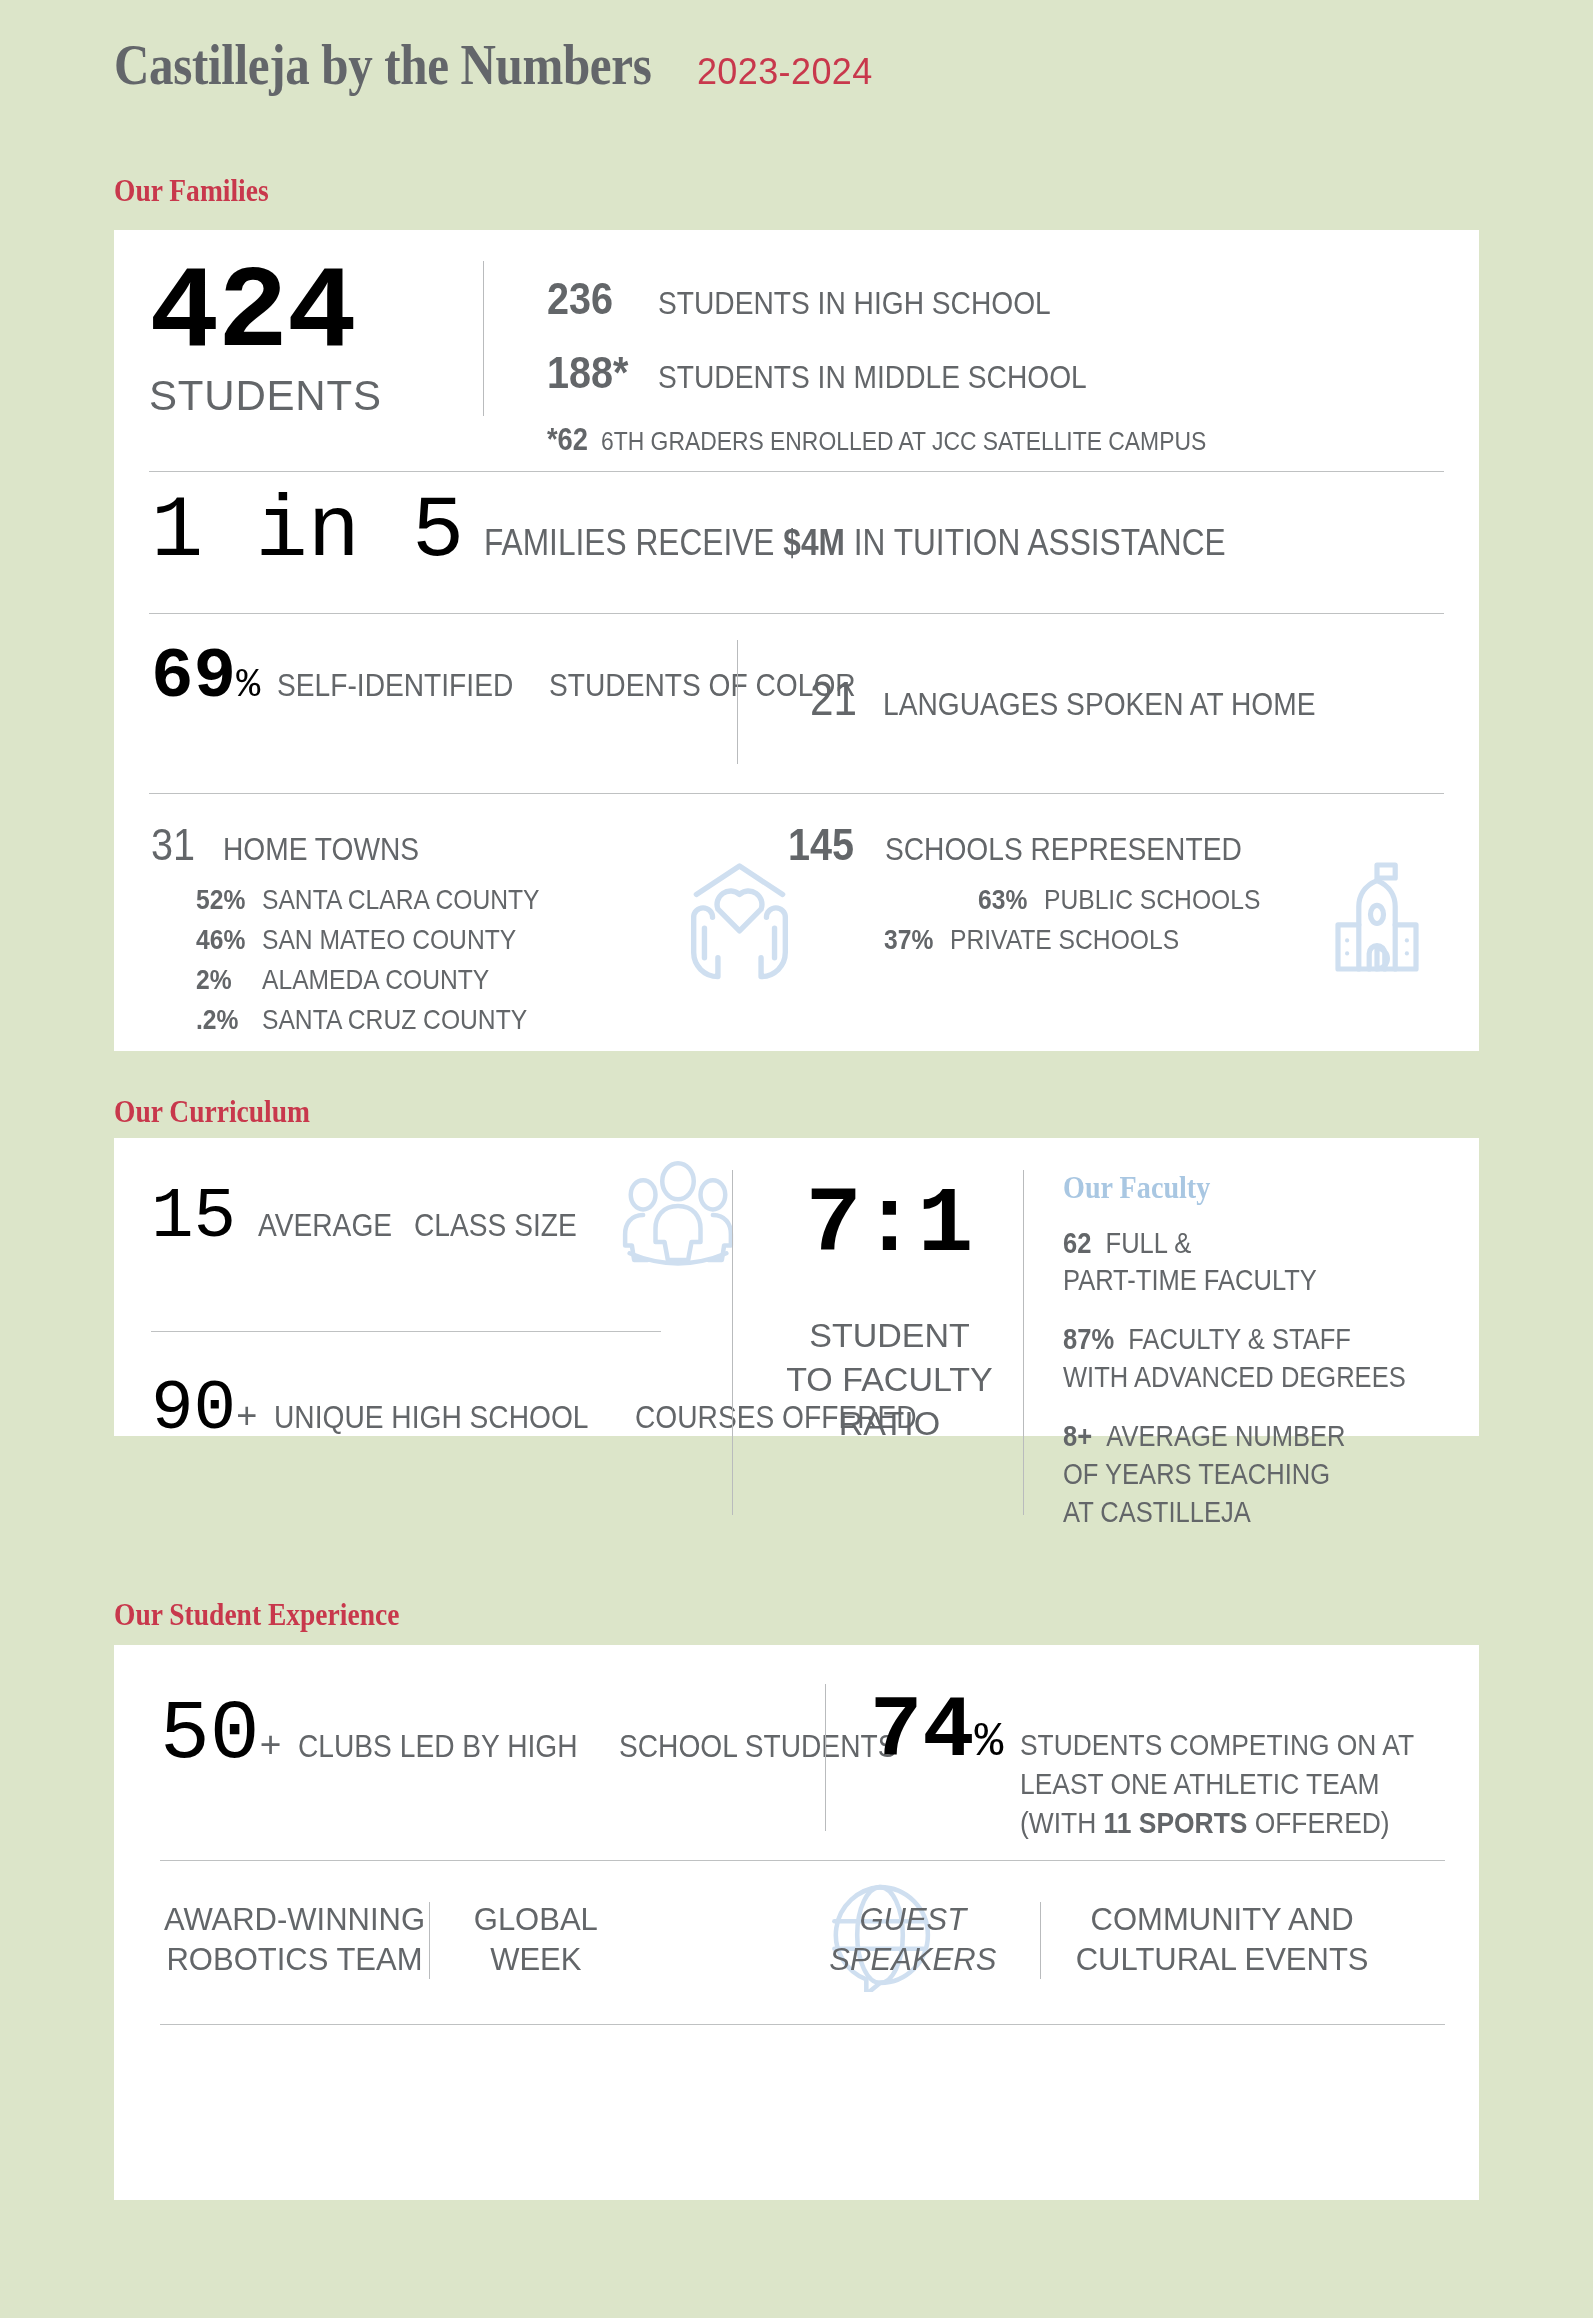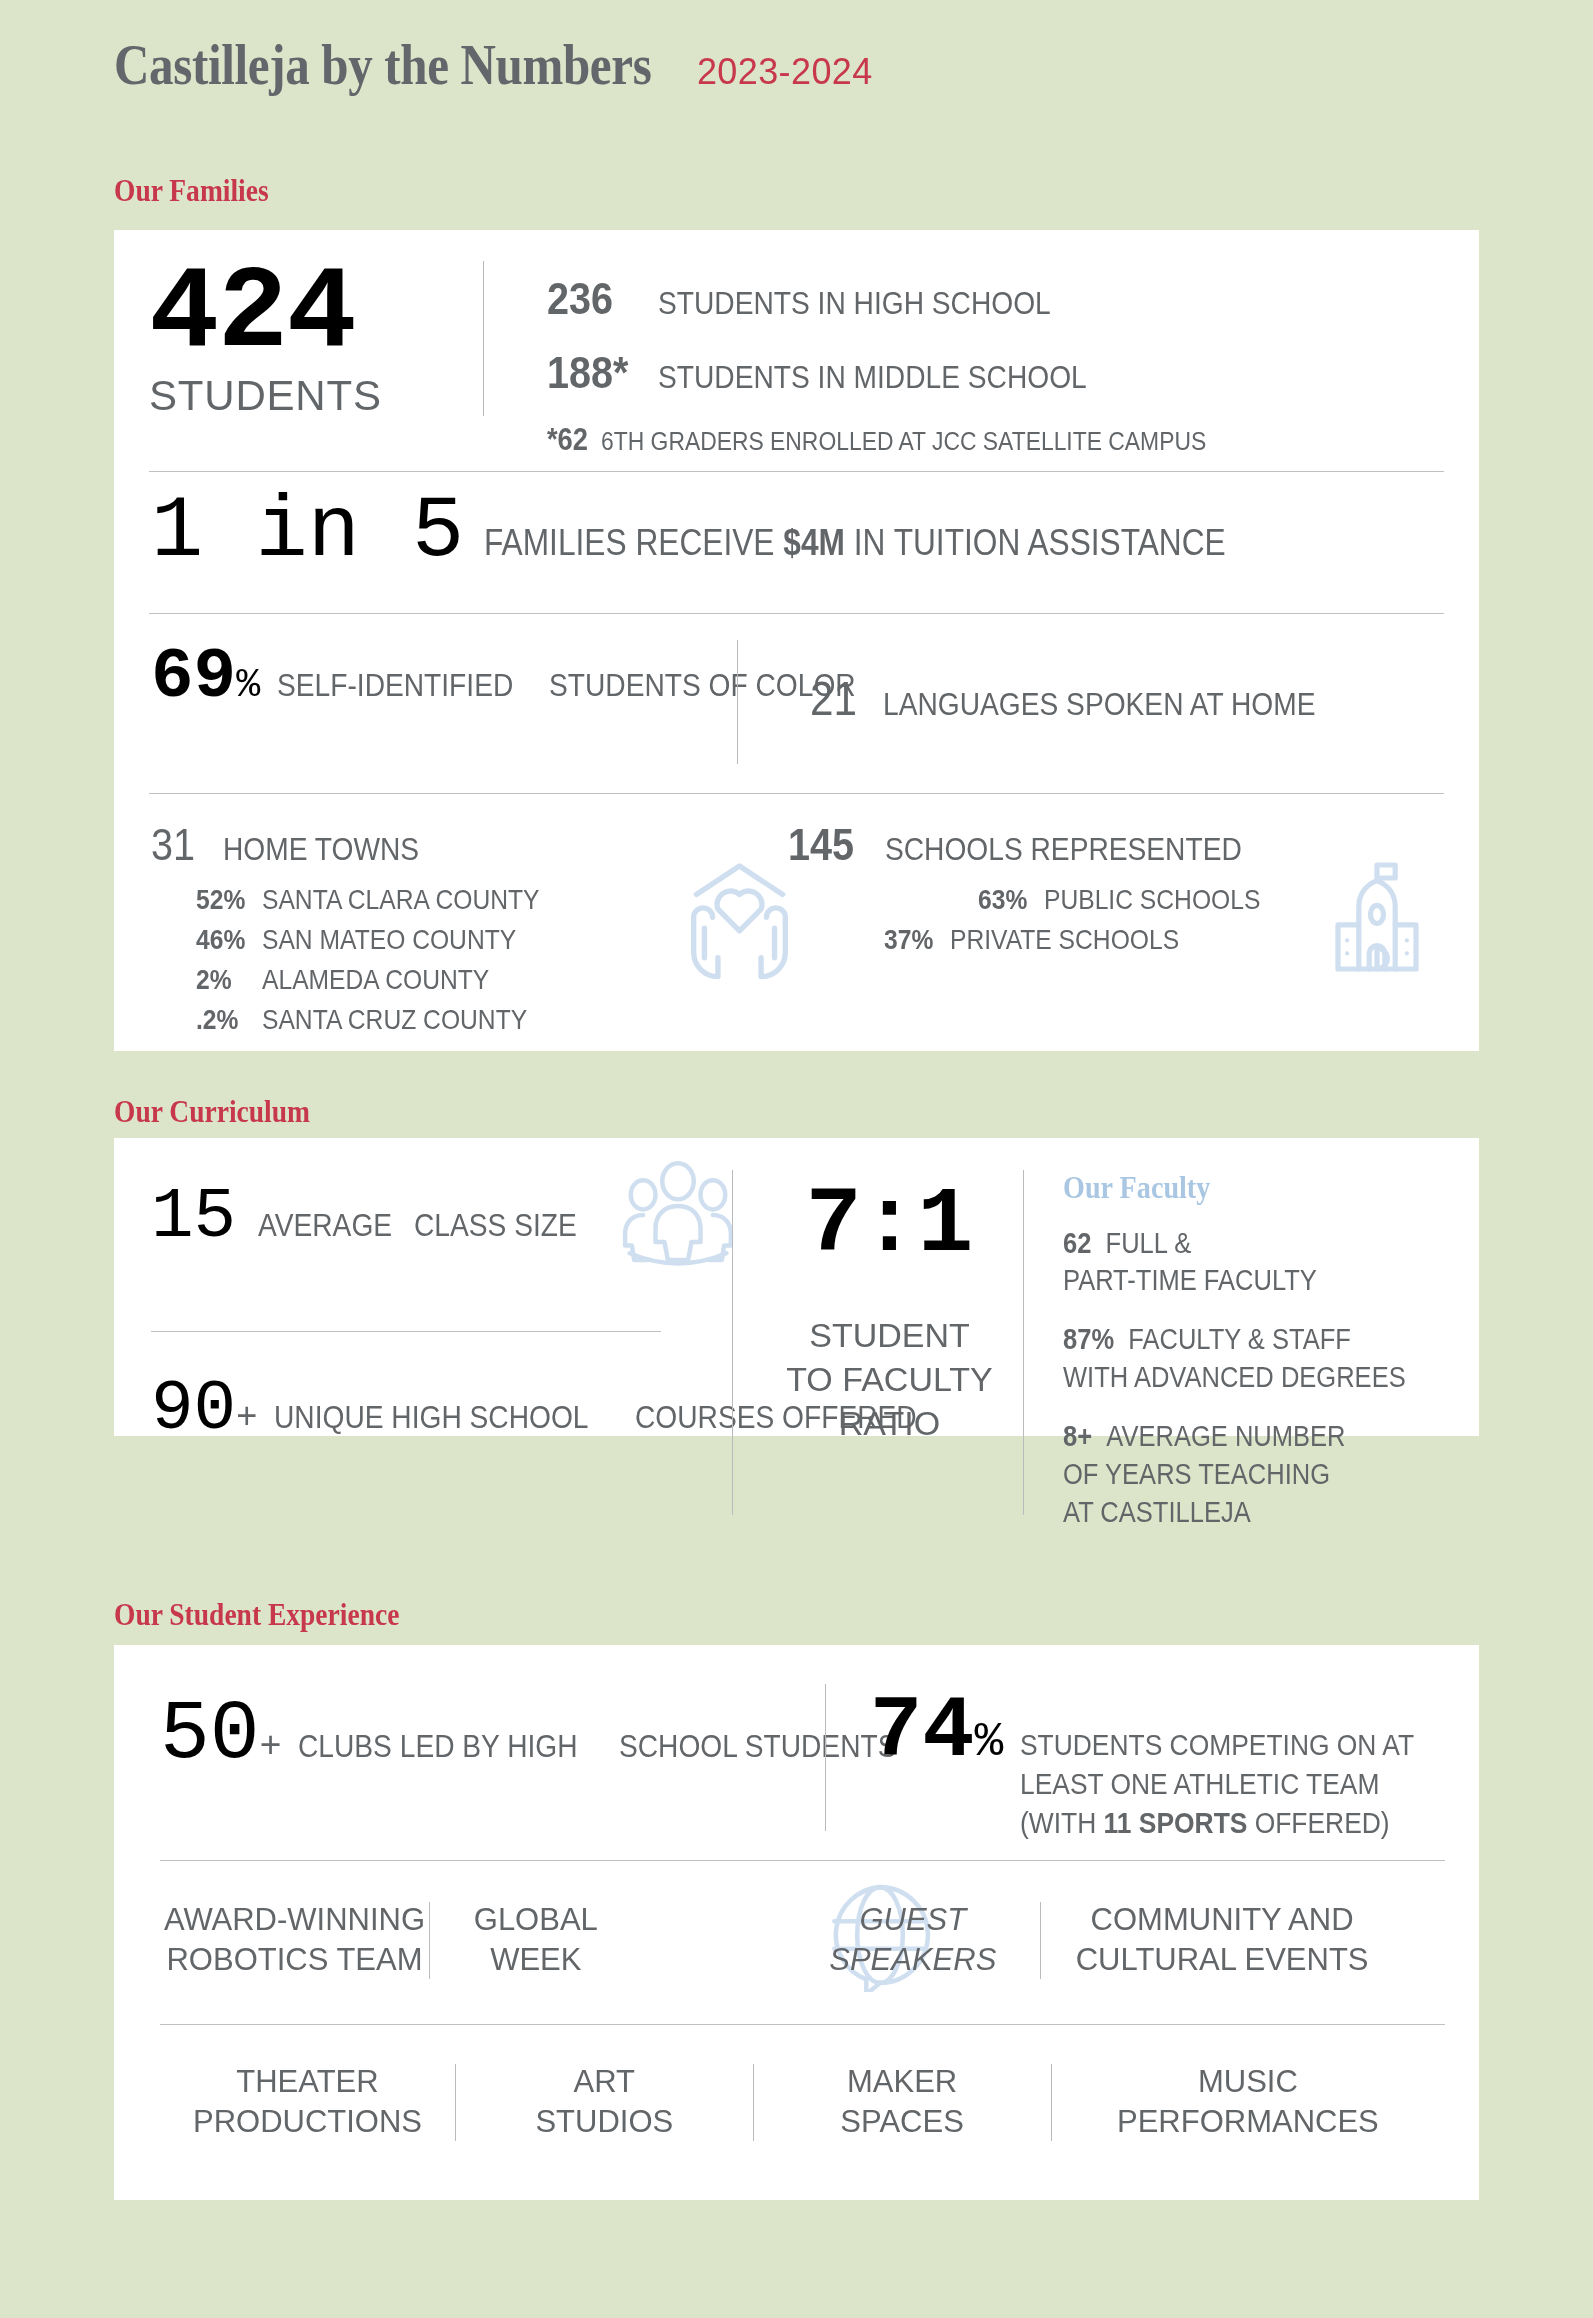--- a/index.html
+++ b/index.html
@@ -316,37 +316,16 @@
       </div>
       <div style="width:0.8px;height:77px;background:#b9bbbd;"></div>
       <div style="width:363px;text-align:center;">
         <div class="sans" style="font-size:31px;line-height:1.3;">COMMUNITY AND</div>
         <div class="sans" style="font-size:31px;line-height:1.3;">CULTURAL EVENTS</div>
       </div>
     </div>
 
     <div class="rule" style="left:46px;top:379px;width:1285px;"></div>
 
-    <div class="stack" style="left:46px;top:417px;width:1285px;display:flex;align-items:center;">
-      <div style="width:295px;text-align:center;">
-        <div class="sans" style="font-size:31px;line-height:1.3;">THEATER</div>
-        <div class="sans" style="font-size:31px;line-height:1.3;">PRODUCTIONS</div>
-      </div>
-      <div style="width:0.8px;height:77px;background:#b9bbbd;"></div>
-      <div style="width:297px;text-align:center;">
-        <div class="sans" style="font-size:31px;line-height:1.3;">ART</div>
-        <div class="sans" style="font-size:31px;line-height:1.3;">STUDIOS</div>
-      </div>
-      <div style="width:0.8px;height:77px;background:#b9bbbd;"></div>
-      <div style="width:297px;text-align:center;">
-        <div class="sans" style="font-size:31px;line-height:1.3;">MAKER</div>
-        <div class="sans" style="font-size:31px;line-height:1.3;">SPACES</div>
-      </div>
-      <div style="width:0.8px;height:77px;background:#b9bbbd;"></div>
-      <div style="width:393px;text-align:center;">
-        <div class="sans" style="font-size:31px;line-height:1.3;">MUSIC</div>
-        <div class="sans" style="font-size:31px;line-height:1.3;">PERFORMANCES</div>
-      </div>
-    </div>
 
   </div>
 </div>
 
 
 </body></html>

